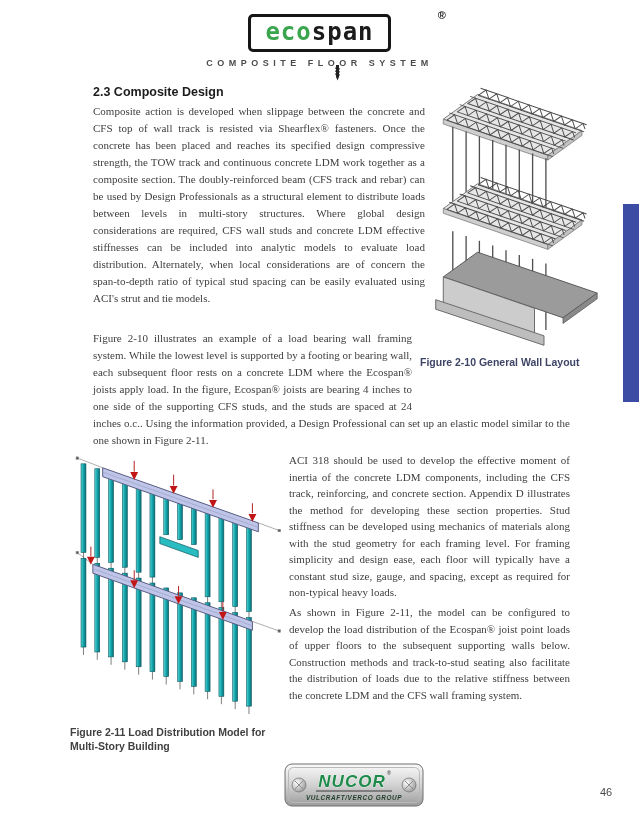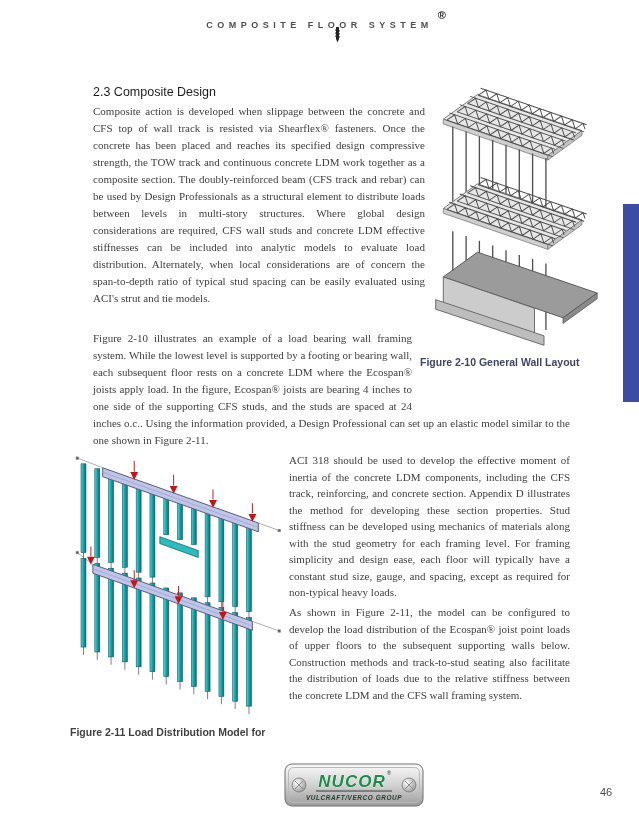--- a/index.html
+++ b/index.html
@@ -22,21 +22,21 @@
   .wordmark .eco  { color:#3aa54d; }
   .wordmark .span { color:#1b1b1b; }
   .reg-mark { position:absolute; top:-5px; right:-13px; font-size:11px; color:#161616; font-weight:bold; }
   .screw { position:absolute; left:56%; bottom:-13px; }
   .logo-subtitle {
     margin-top:6px; font-size:9px; font-weight:bold; letter-spacing:4.5px;
     color:#4d4d4d; white-space:nowrap;
   }
 
   
-  .h-section { position:absolute; font-size:12.5px; font-weight:normal; color:#1c1c1c; }
+  .h-section { position:absolute; font-size:12.5px; font-weight:bold; color:#1c1c1c; }
   .para {
     position:absolute; font-size:11px; line-height:17px; color:#3e3e3e;
     text-align:justify;
     font-family:Liberation Serif, serif;
   }
   .para-right { line-height:16.5px; }
   .fig-intrusion { float:right; width:158px; height:70px; }
 
   .fig-caption {
     position:absolute; font-size:10.5px; font-weight:bold; line-height:13.5px;
@@ -51,20 +51,23 @@
   .page-number { position:absolute; left:600px; top:786px; font-size:11px; color:#4a4a4a; }
   .footer-logo { position:absolute; left:284px; top:761px; }
 </style>
 </head>
 <body>
 
 <div class="page">
 
   <div class="logo-band">
     <div class="logo-wrap">
+      <div class="logo-box">
+        <span class="wordmark"><span class="eco">eco</span><span class="span">span</span></span>
+      </div>
       <span class="reg-mark">®</span>
       <svg class="screw" width="9" height="17" viewBox="0 0 9 17">
         <path d="M4.5,1 V13" stroke="#222" stroke-width="3"></path>
         <path d="M2,4 L7,5 M2,7 L7,8 M2,10 L7,11" stroke="#222" stroke-width="1.1"></path>
         <path d="M3,13 L6,13 L4.5,16.5 Z" fill="#222"></path>
       </svg>
       <div class="logo-subtitle">COMPOSITE FLOOR SYSTEM</div>
     </div>
   </div>
 
@@ -248,20 +251,21 @@
       <line x1="120.5" y1="238" x2="120.5" y2="246"></line>
         <line x1="134.5" y1="243" x2="134.5" y2="251"></line>
       <line x1="148.5" y1="248" x2="148.5" y2="256"></line>
         <line x1="162.5" y1="253" x2="162.5" y2="261"></line>
       <line x1="176.5" y1="258" x2="176.5" y2="266"></line>
     </g>
   </svg>
 
   <div class="fig-caption cap-dark" style="left:70px; top:726px; width:230px;">
     <div>Figure 2-11 Load Distribution Model for</div>
+    <div>Multi-Story Building</div>
   </div>
 
   <div class="para para-right" style="left:289px; top:452px; width:281px;">
     <span>ACI 318 should be used to develop the effective moment of inertia of the concrete LDM components, including the CFS track, reinforcing, and concrete section. Appendix D illustrates the method for developing these section properties. Stud stiffness can be developed using mechanics of materials along with the stud geometry for each framing level.  For framing simplicity and design ease, each floor will typically have a constant stud size, gauge, and spacing, except as required for non-typical heavy loads.</span>
   </div>
 
   <div class="para para-right" style="left:289px; top:604px; width:281px;">
     <span>As shown in Figure 2-11, the model can be configured to develop the load distribution of the Ecospan® joist point loads of upper floors to the subsequent supporting walls below. Construction methods and track-to-stud seating also facilitate the distribution of loads due to the relative stiffness between the concrete LDM and the CFS wall framing system.</span>
   </div>
 

